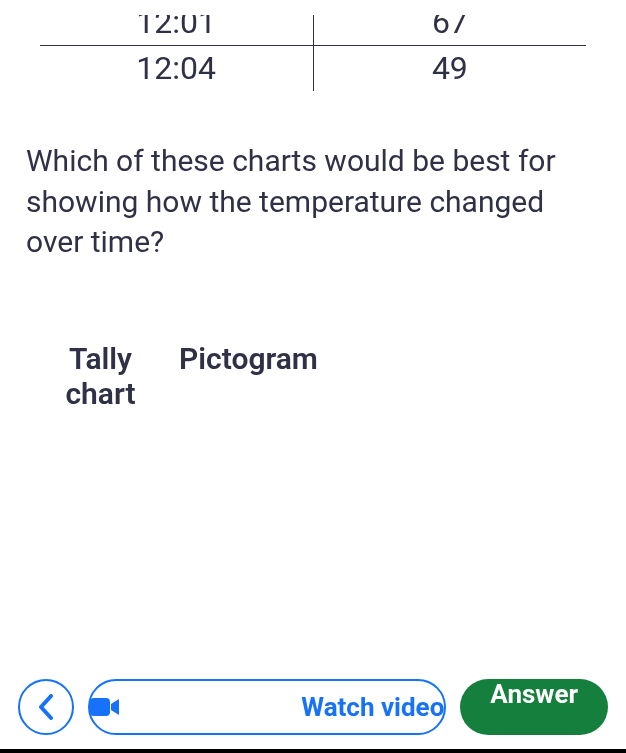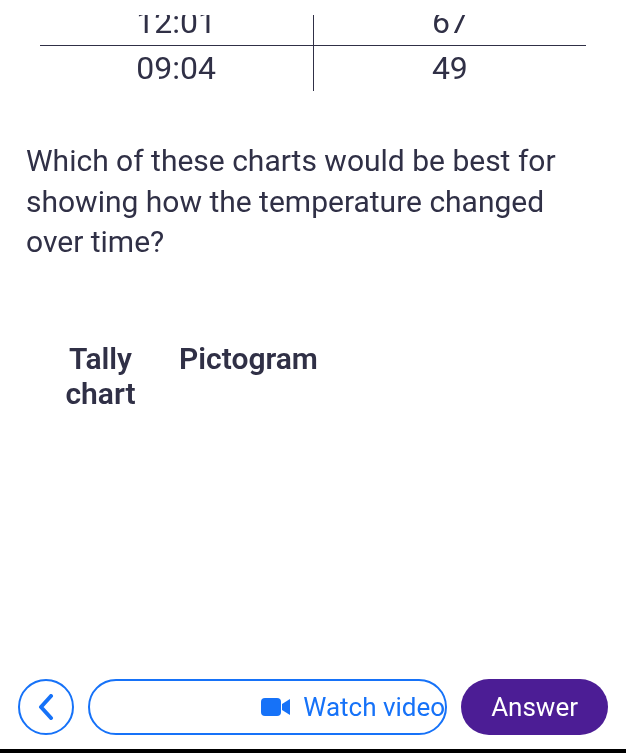--- a/index.html
+++ b/index.html
@@ -94,40 +94,39 @@
     }
     .back-btn svg { width: 18px; height: 26px; }
     .watch-btn {
       flex: 1;
       height: 56px;
       border-radius: 28px;
       border: 2.5px solid #1672f8;
       background: #fff;
       color: #1672f8;
       font-size: 26px;
-      font-weight: 400;
+      font-weight: 700;
       display: flex;
       align-items: center;
-      justify-content: flex-end;
+      justify-content: space-between;
       gap: 12px;
       cursor: pointer;
     }
     .watch-btn svg { width: 30px; height: 22px; }
     .answer-btn {
       height: 56px;
       padding: 0 30px;
       border-radius: 28px;
       border: none;
-      background: #4c1d95;
+      background: #15803d;
       color: #fff;
       font-size: 26px;
-      font-weight: 400;
+      font-weight: 700;
       cursor: pointer;
       display: flex;
-      align-items: center;
       justify-content: center;
     }
     .page-bottom-border {
       position: absolute;
       left: 0; right: 0; bottom: 0;
       height: 4px;
       background: #000;
     }
   </style>
 </head>
@@ -137,21 +136,21 @@
 
 <div class="content">
 
   <table class="data-table">
     <tbody>
     <tr>
       <td>12:01</td>
       <td>67</td>
     </tr>
     <tr>
-      <td>09:04</td>
+      <td>12:04</td>
       <td>49</td>
     </tr>
   </tbody>
     </table>
 
   <div class="question">Which of these charts would be best for showing how the temperature changed over time?</div>
 
   <div class="options">
     <div class="option">Tally chart</div>
     <div class="option">Pictogram</div>

